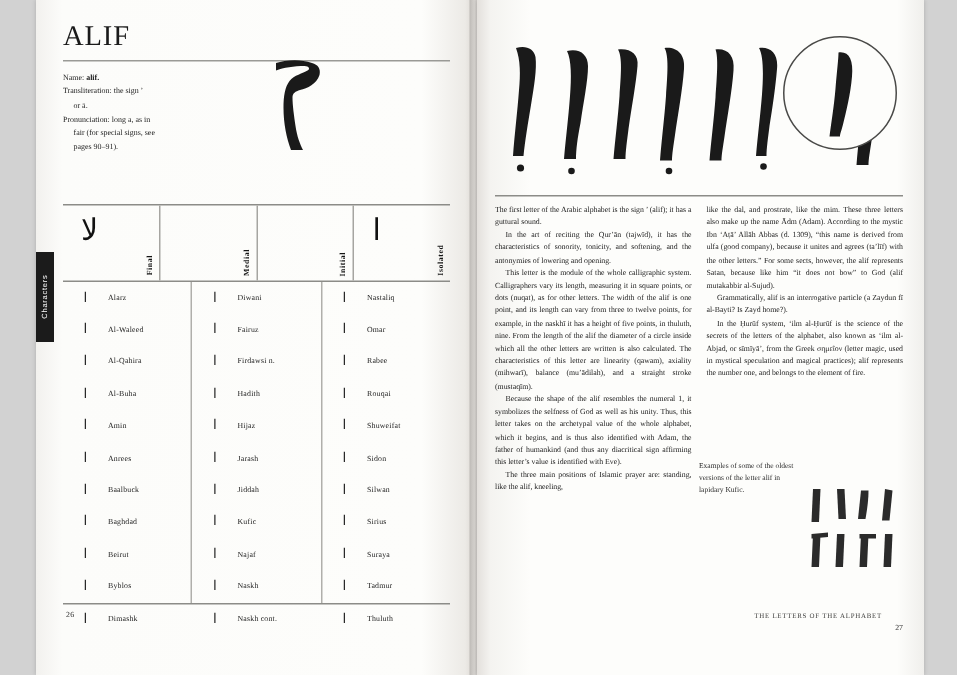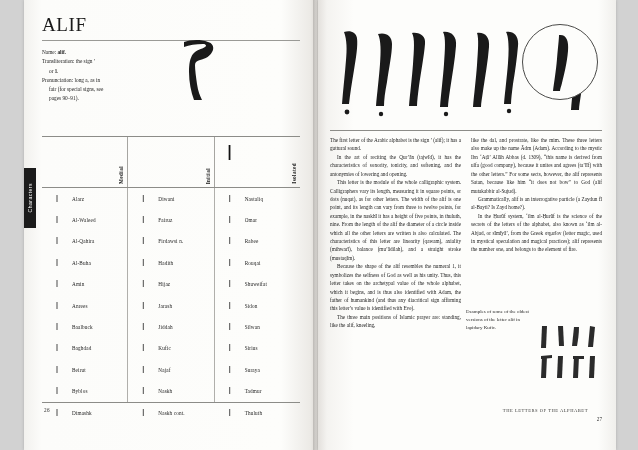--- a/index.html
+++ b/index.html
@@ -146,20 +146,24 @@
       </div>
 
       <div class="hero-glyph">
         <svg viewBox="0 0 60 70" width="60" height="70" aria-hidden="true">
           <path class="ink" d="M6 6 C12 4 22 3 30 6 C34 7 36 10 35 14 C33 20 27 23 22 24 C19 25 17 26 17 29 C17 34 18 41 19 48 C20 55 22 60 24 64 L16 64 C13 56 11 46 11 36 C11 28 12 22 15 18 C18 14 24 13 27 11 C29 10 28 8 25 8 C18 8 11 9 6 11 Z"></path>
         </svg>
       </div>
 
       <div class="tbl-head">
         <div class="hcell">
+          <span class="specimen">لا</span>
+          <span class="vlabel">Final</span>
+        </div>
+        <div class="hcell">
           <span class="specimen"></span>
           <span class="vlabel">Medial</span>
         </div>
         <div class="hcell">
           <span class="specimen"></span>
           <span class="vlabel">Initial</span>
         </div>
         <div class="hcell">
           <span class="specimen">ا</span>
           <span class="vlabel">Isolated</span>

